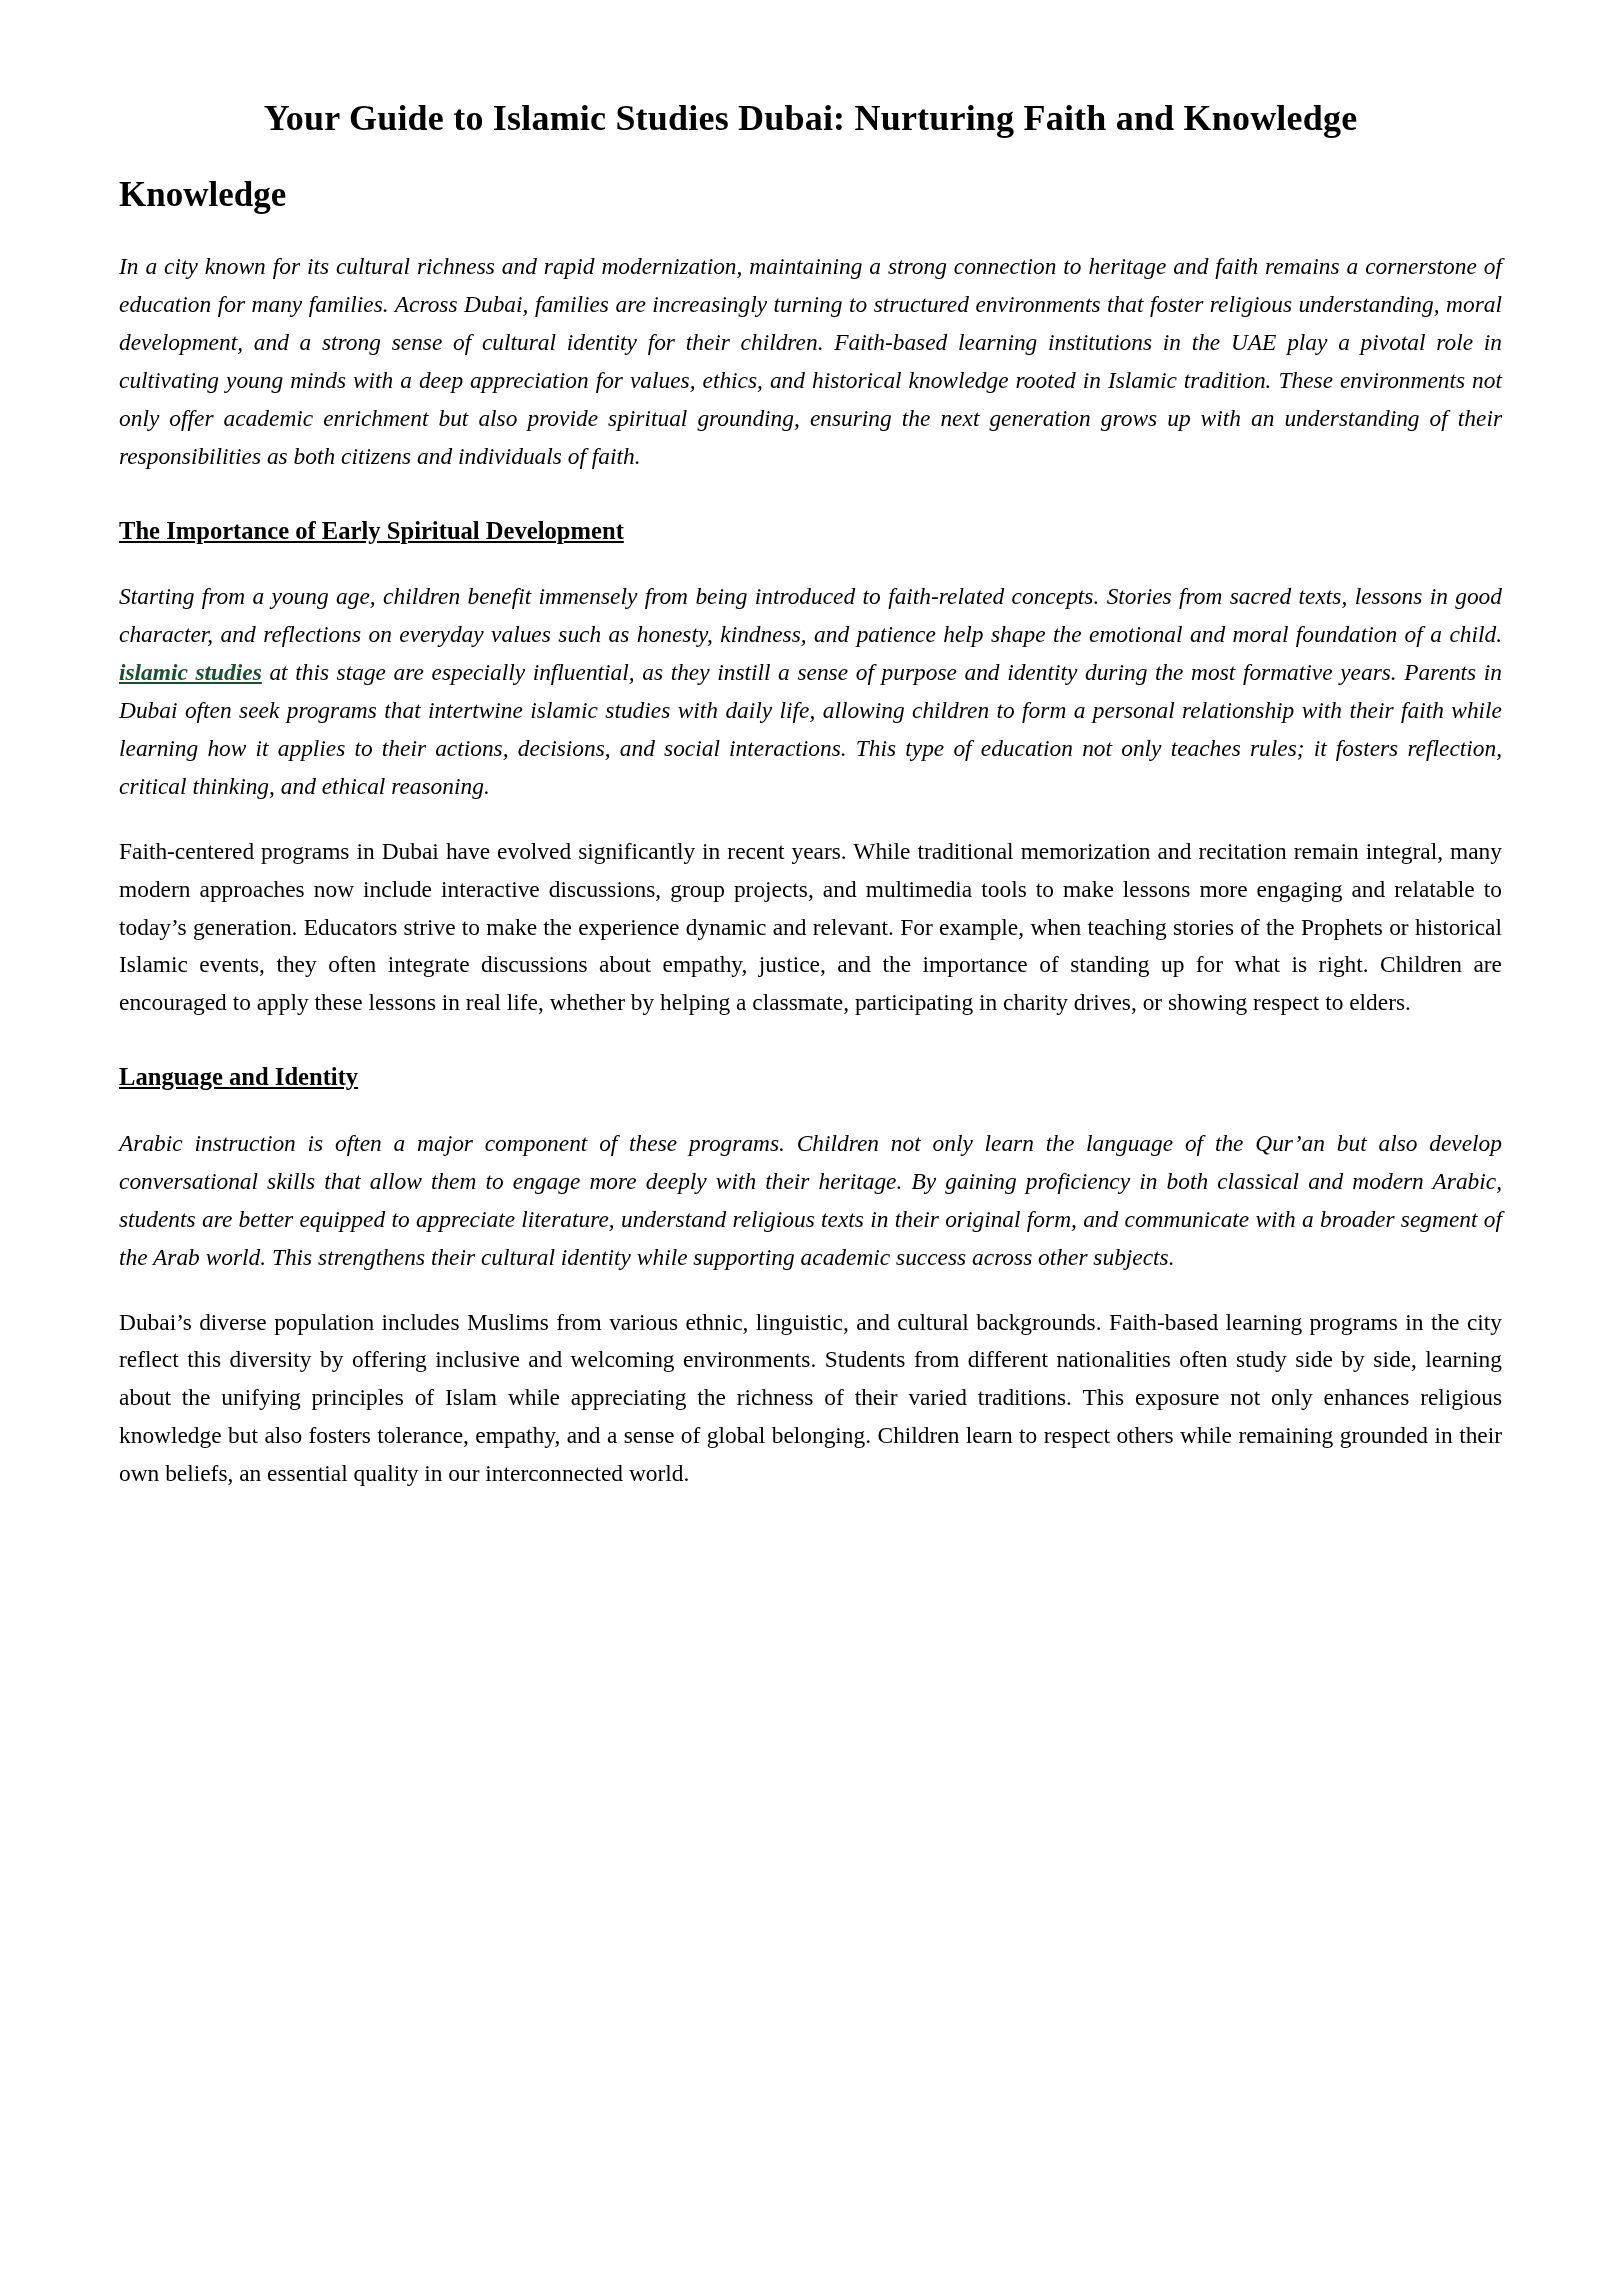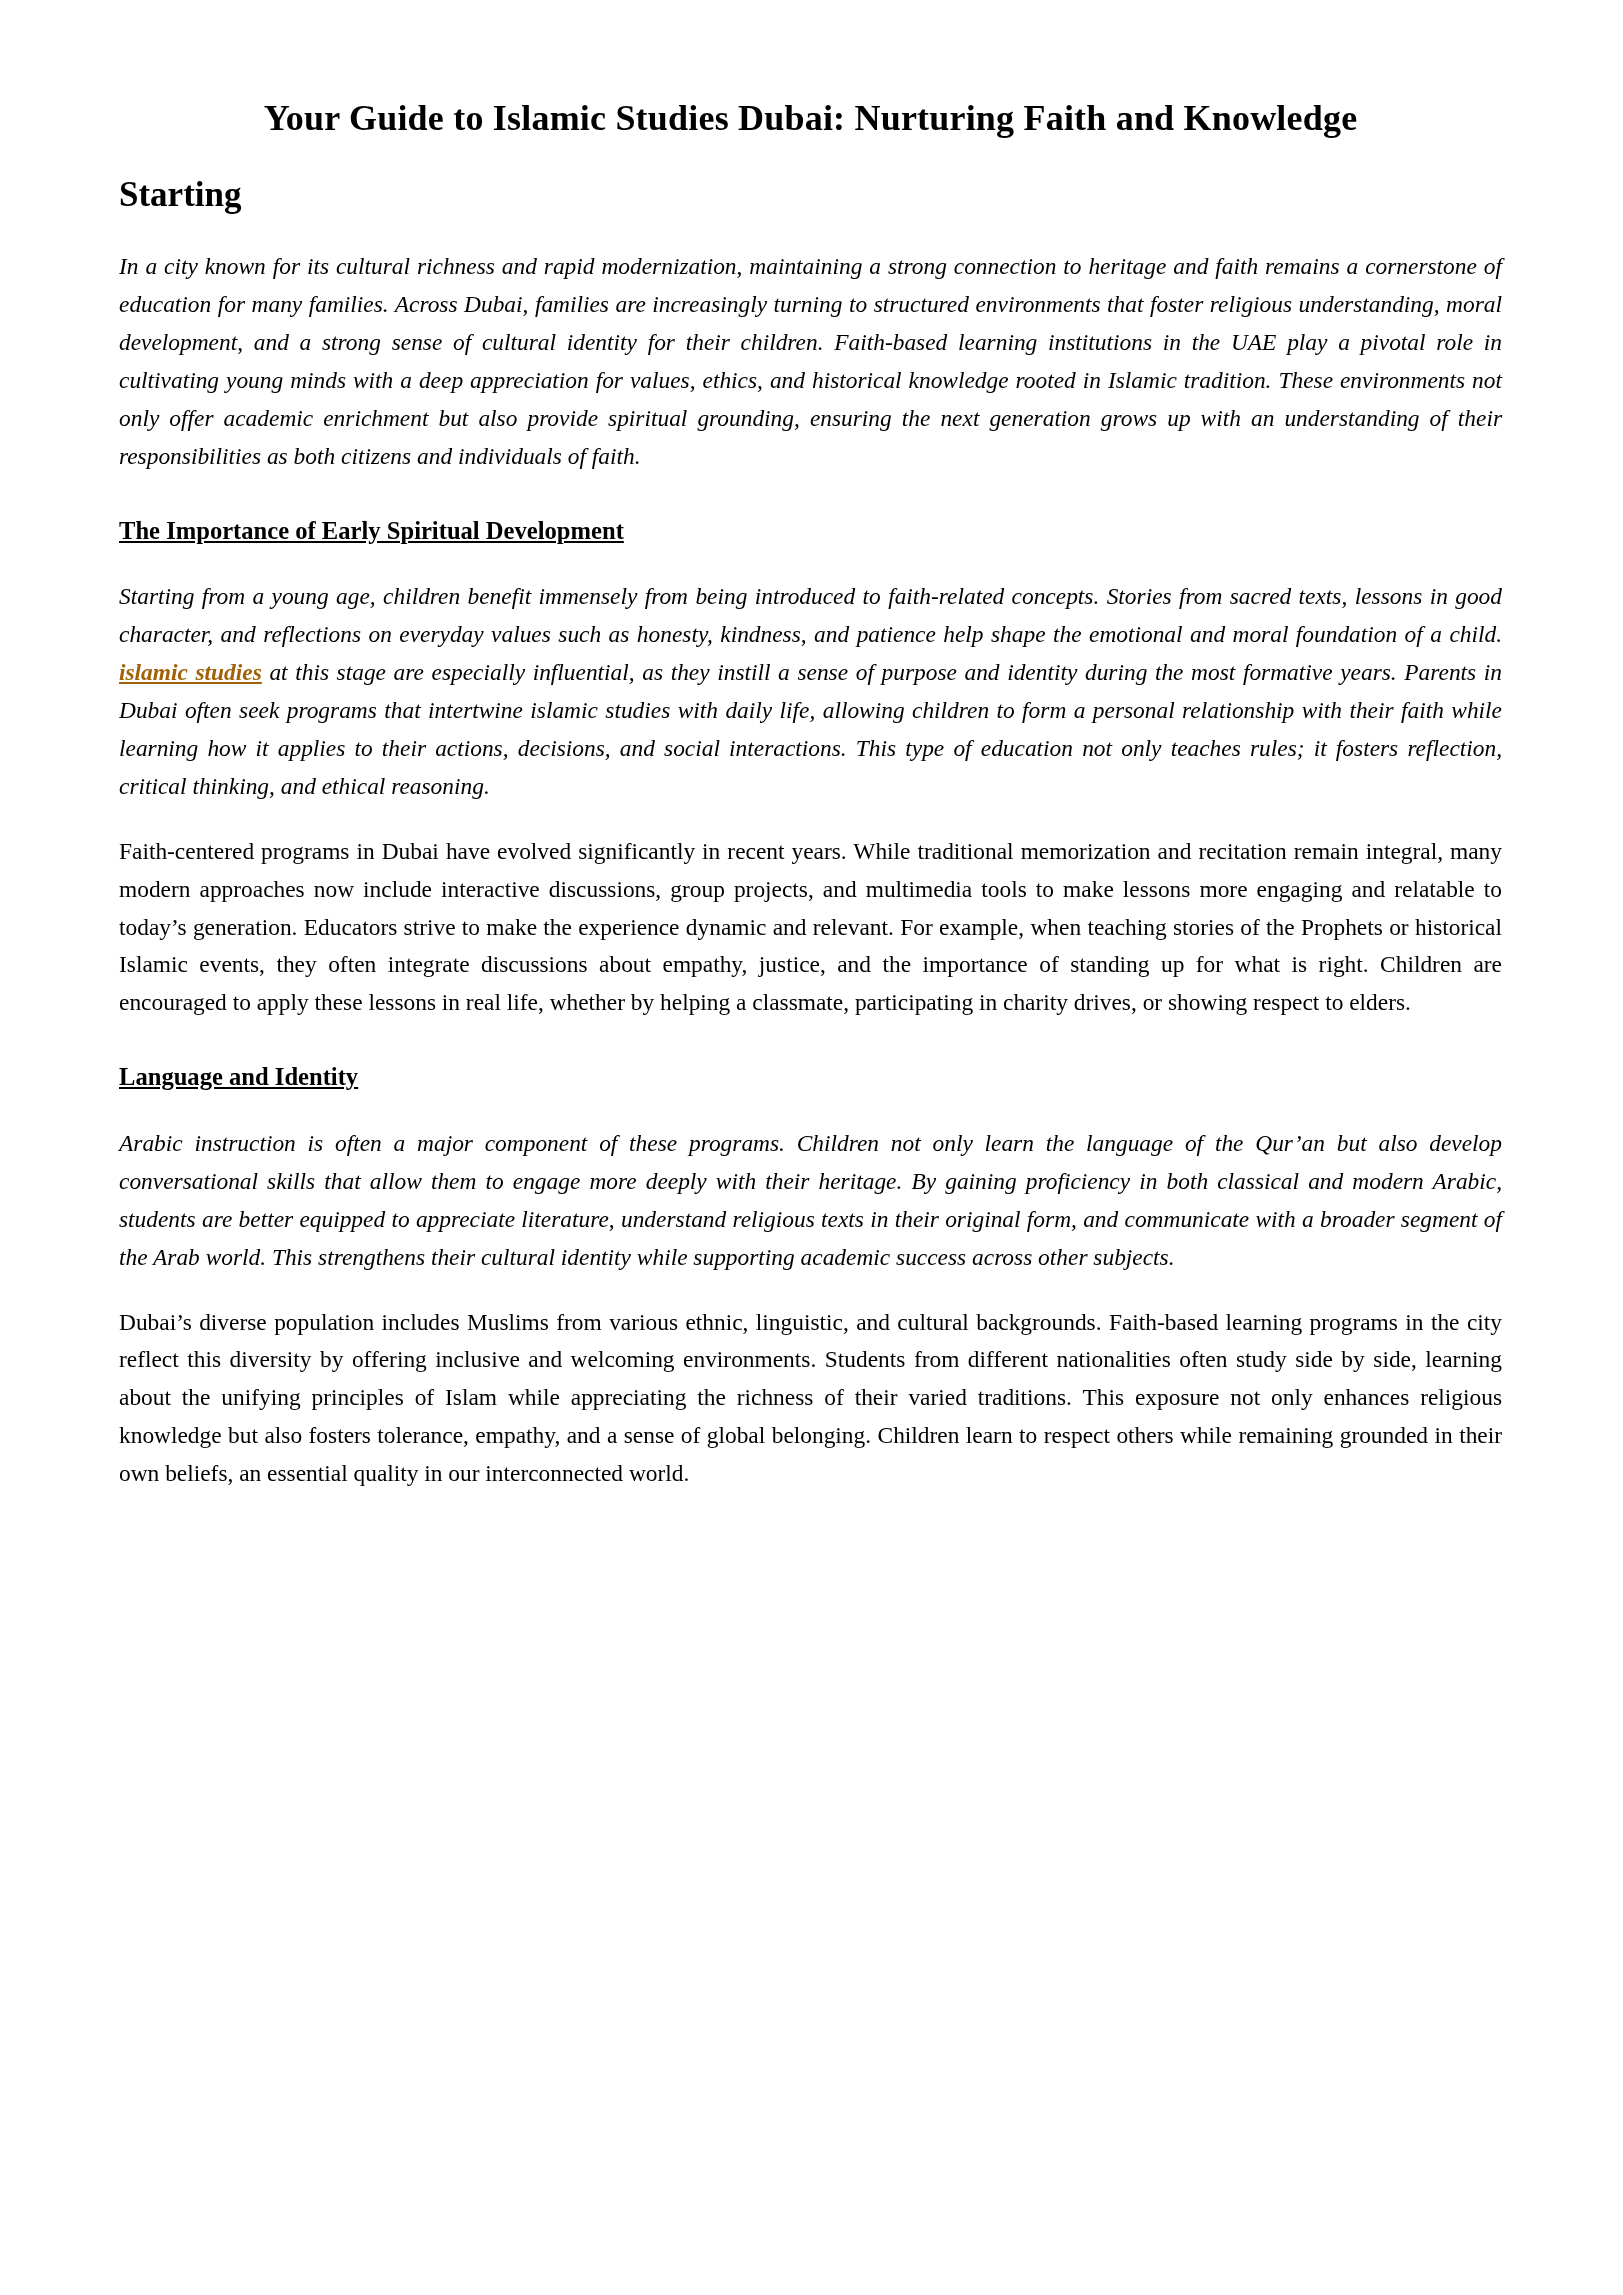--- a/index.html
+++ b/index.html
@@ -59,35 +59,35 @@
     margin: 27px 0 0 0;
     hyphens: none;
   }
 
   p.body-text.first-after-heading {
     margin-top: 32px;
     font-style: italic;
   }
 
   a.inline-link {
-    color: #a16207;
+    color: #14532d;
     font-weight: bold;
     text-decoration: underline;
     text-underline-offset: 2.4px;
     text-decoration-thickness: 2.4px;
   }
 </style>
 </head>
 <body>
 
 <div class="page">
 
   <h1 class="doc-title">Your Guide to Islamic Studies Dubai: Nurturing Faith and Knowledge</h1>
 
-  <h2 class="abstract-heading">Starting</h2>
+  <h2 class="abstract-heading">Knowledge</h2>
 
   <p class="body-text first-after-heading">In a city known for its cultural richness and rapid modernization, maintaining a strong connection to heritage and faith remains a cornerstone of education for many families. Across Dubai, families are increasingly turning to structured environments that foster religious understanding, moral development, and a strong sense of cultural identity for their children. Faith-based learning institutions in the UAE play a pivotal role in cultivating young minds with a deep appreciation for values, ethics, and historical knowledge rooted in Islamic tradition. These environments not only offer academic enrichment but also provide spiritual grounding, ensuring the next generation grows up with an understanding of their responsibilities as both citizens and individuals of faith.</p>
 
   <h3 class="section-heading">The Importance of Early Spiritual Development</h3>
 
   <p class="body-text first-after-heading"><span>Starting from a young age, children benefit immensely from being introduced to faith-related concepts. Stories from sacred texts, lessons in good character, and reflections on everyday values such as honesty, kindness, and patience help shape the emotional and moral foundation of a child. </span><a class="inline-link" href="#">islamic studies</a><span> at this stage are especially influential, as they instill a sense of purpose and identity during the most formative years. Parents in Dubai often seek programs that intertwine islamic studies with daily life, allowing children to form a personal relationship with their faith while learning how it applies to their actions, decisions, and social interactions. This type of education not only teaches rules; it fosters reflection, critical thinking, and ethical reasoning.</span></p>
 
   <p class="body-text">Faith-centered programs in Dubai have evolved significantly in recent years. While traditional memorization and recitation remain integral, many modern approaches now include interactive discussions, group projects, and multimedia tools to make lessons more engaging and relatable to today’s generation. Educators strive to make the experience dynamic and relevant. For example, when teaching stories of the Prophets or historical Islamic events, they often integrate discussions about empathy, justice, and the importance of standing up for what is right. Children are encouraged to apply these lessons in real life, whether by helping a classmate, participating in charity drives, or showing respect to elders.</p>
 
   <h3 class="section-heading">Language and Identity</h3>

